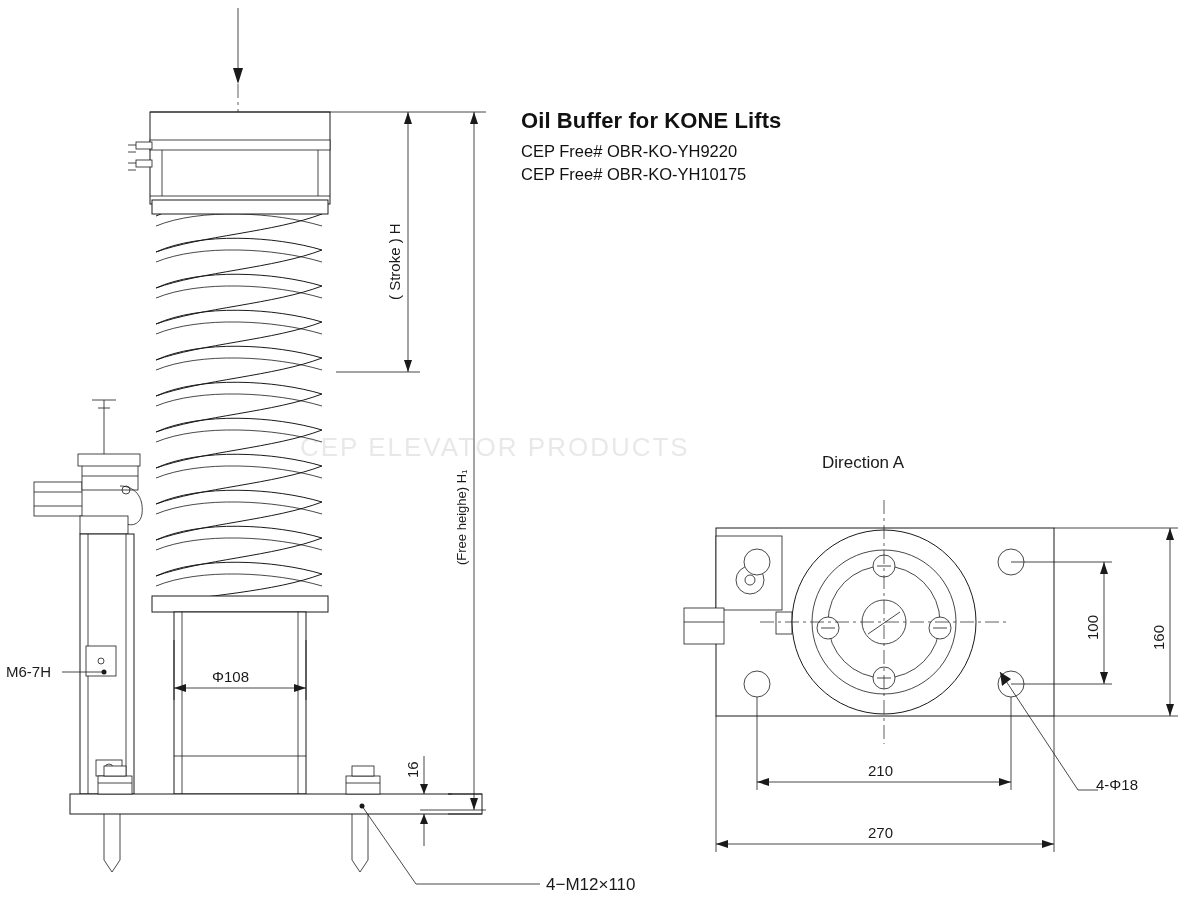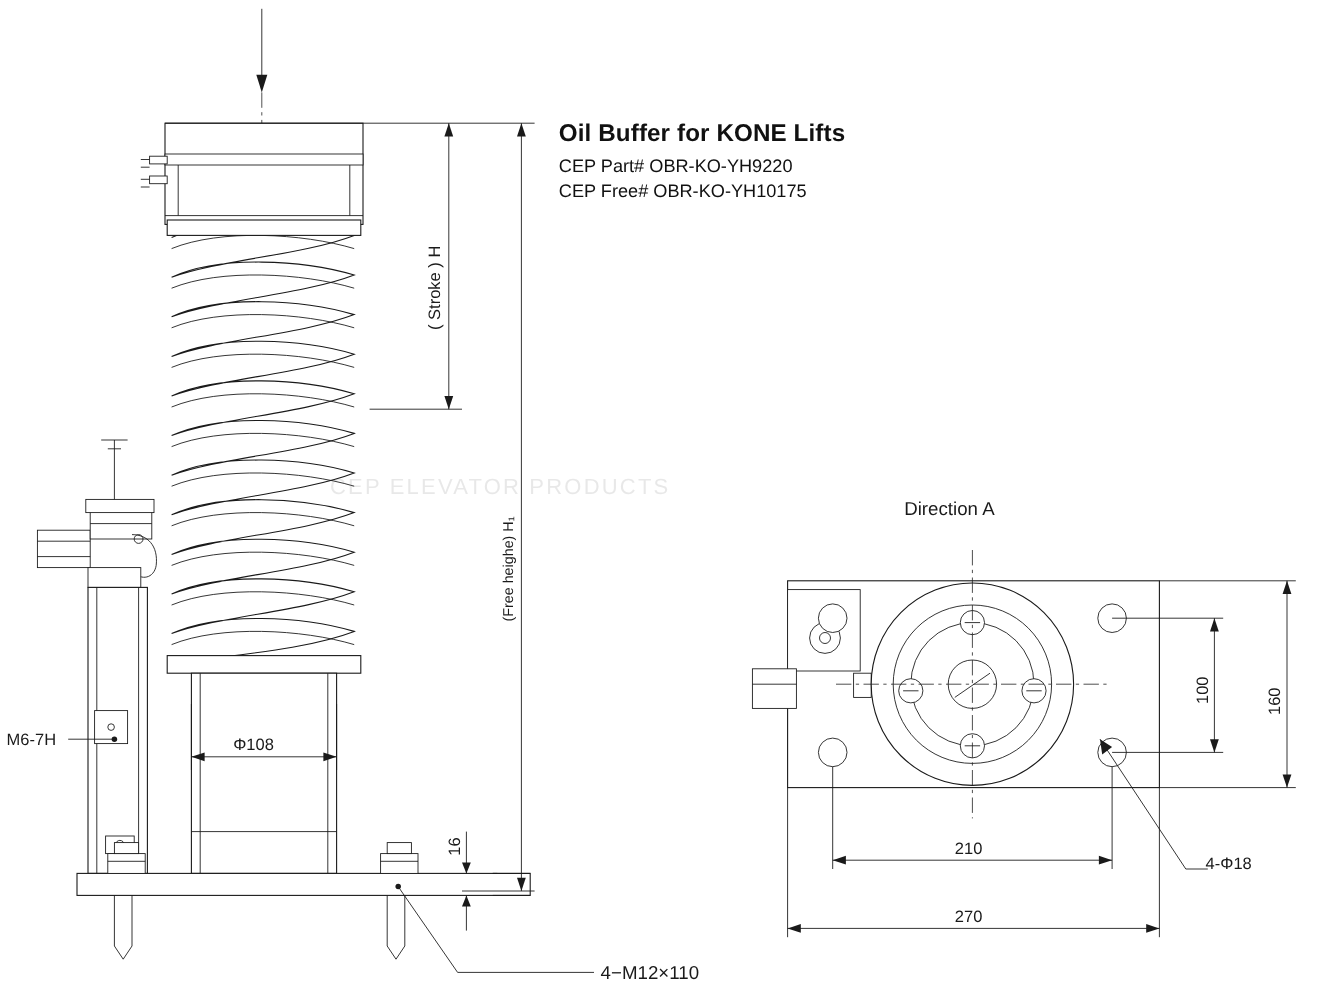--- a/index.html
+++ b/index.html
@@ -20,41 +20,41 @@
   }
   #drawing-svg {
     position: absolute;
     left: 0;
     top: 0;
     width: 1200px;
     height: 902px;
   }
   .title-block {
     position: absolute;
-    left: 508px;
+    left: 521px;
     top: 108px;
     width: 420px;
   }
   .title-main {
     font-size: 22px;
     font-weight: bold;
     letter-spacing: 0.1px;
     margin: 0 0 8px 0;
     color: #111;
   }
   .title-sub {
     font-size: 16.5px;
     margin: 0 0 4px 0;
     color: #111;
   }
   .wm {
     position: absolute;
     left: 300px;
     top: 432px;
-    font-size: 20px;
+    font-size: 26px;
     color: rgba(120,120,120,0.17);
     letter-spacing: 2px;
     user-select: none;
     white-space: nowrap;
   }
   text {
     font-family: "Liberation Sans", sans-serif;
     fill: #1a1a1a;
   }
   .lbl {
@@ -313,19 +313,19 @@
       <line class="ln-dim" x1="1000" y1="672" x2="1078" y2="790"></line>
       <line class="ln-dim" x1="1078" y1="790" x2="1098" y2="790"></line>
       <polygon points="1000,672 1002,686 1011,679" fill="#1a1a1a"></polygon>
       <text class="lbl" x="1096" y="790">4-Φ18</text>
     </g>
 
   </svg>
 
   <div class="title-block">
     <div class="title-main">Oil Buffer for KONE Lifts</div>
-    <div class="title-sub">CEP Part# OBR-KO-YH9220</div>
+    <div class="title-sub">CEP Free# OBR-KO-YH9220</div>
     <div class="title-sub">CEP Free# OBR-KO-YH10175</div>
   </div>
 
   <div class="wm">CEP ELEVATOR PRODUCTS</div>
 
 </div>
 
 </body></html>

